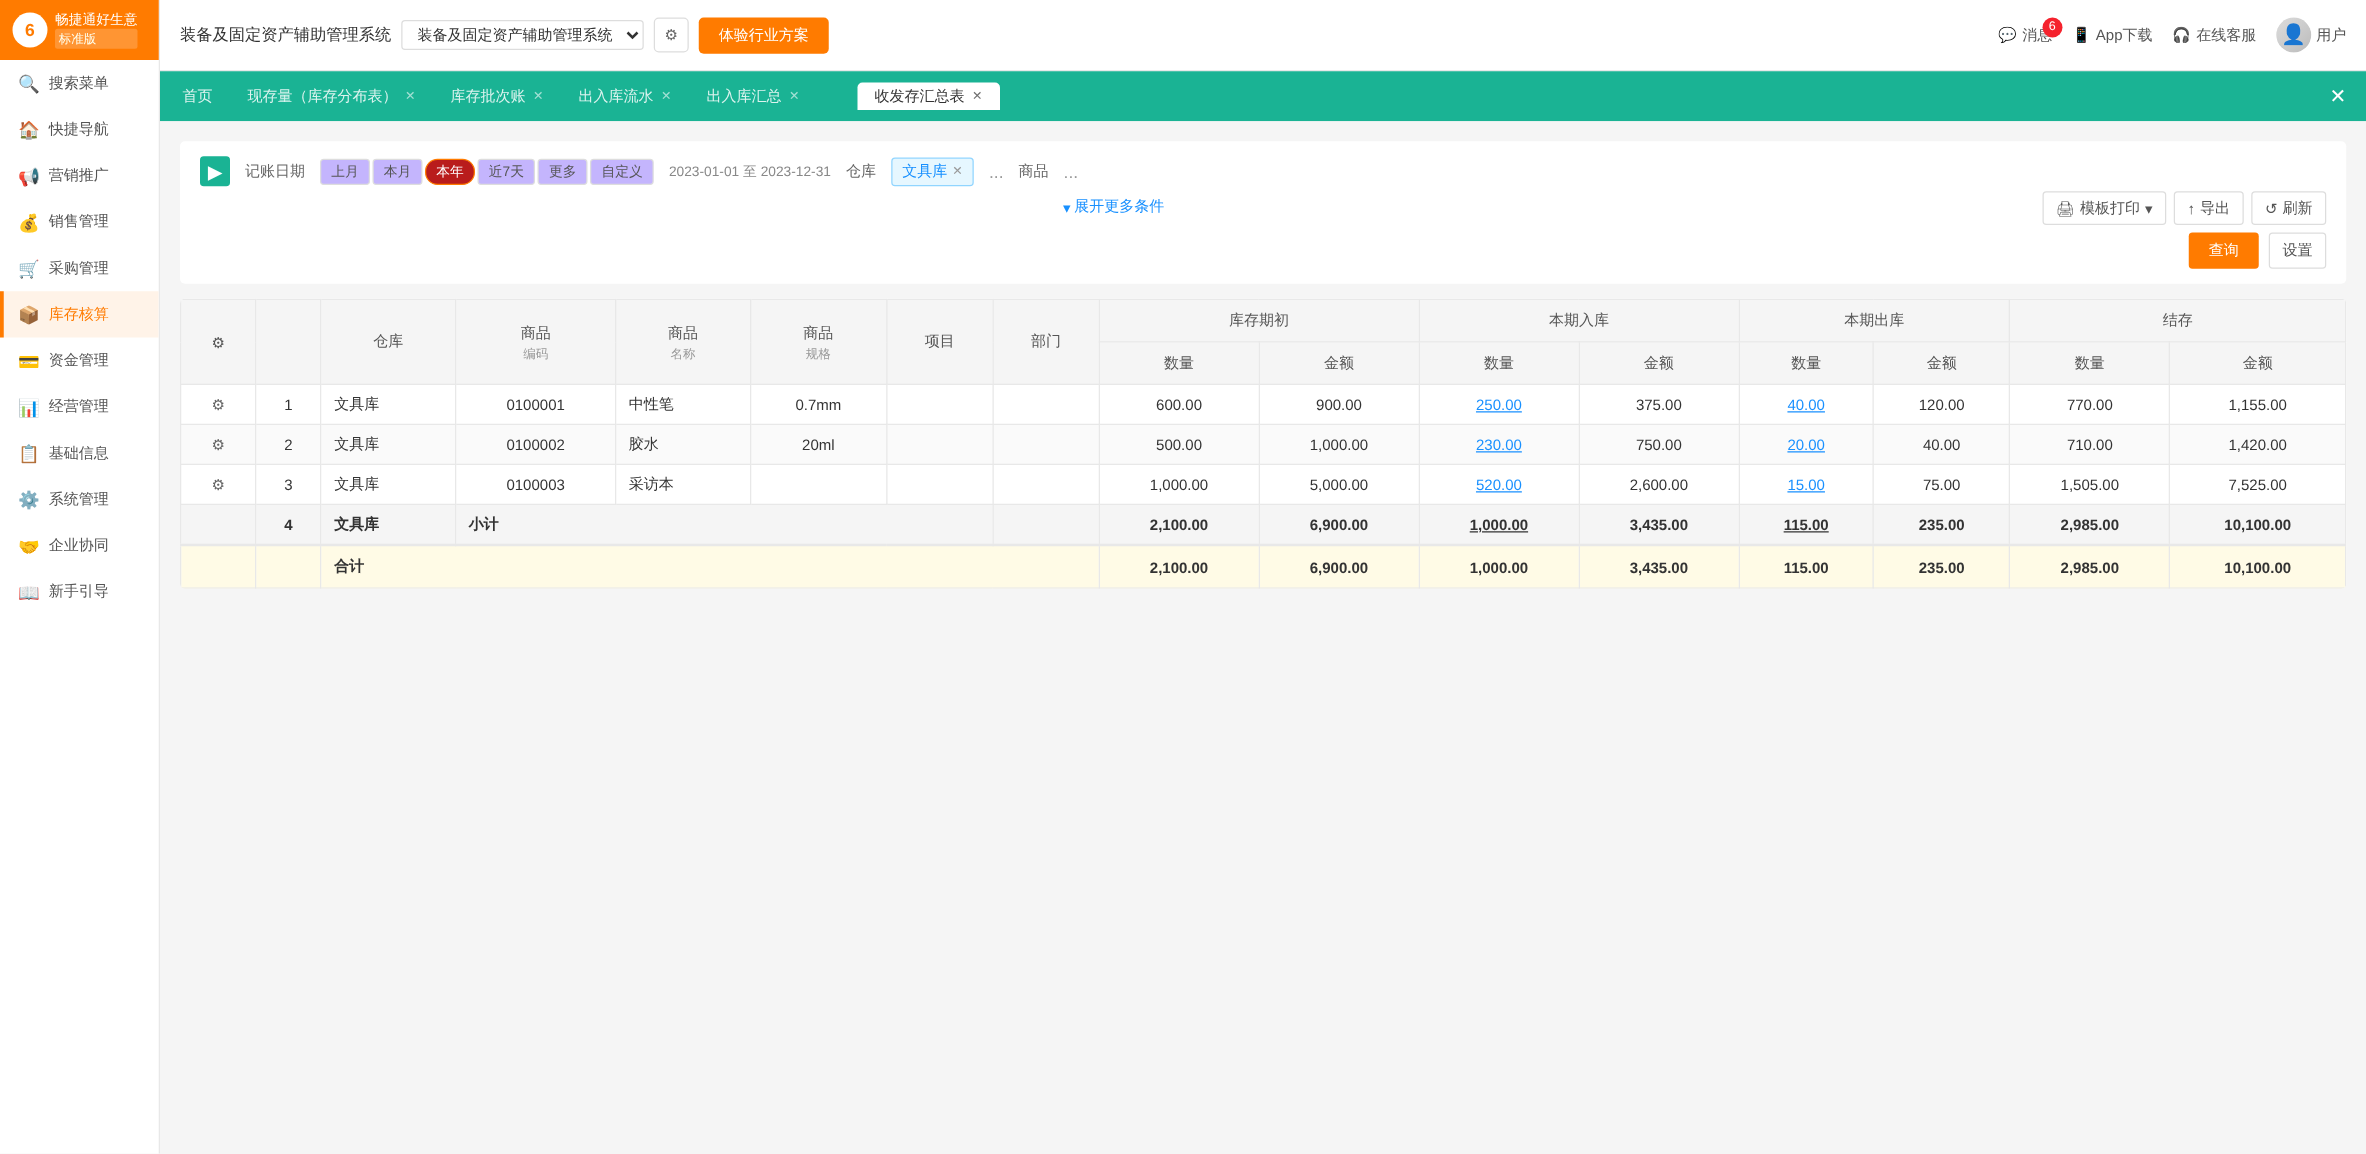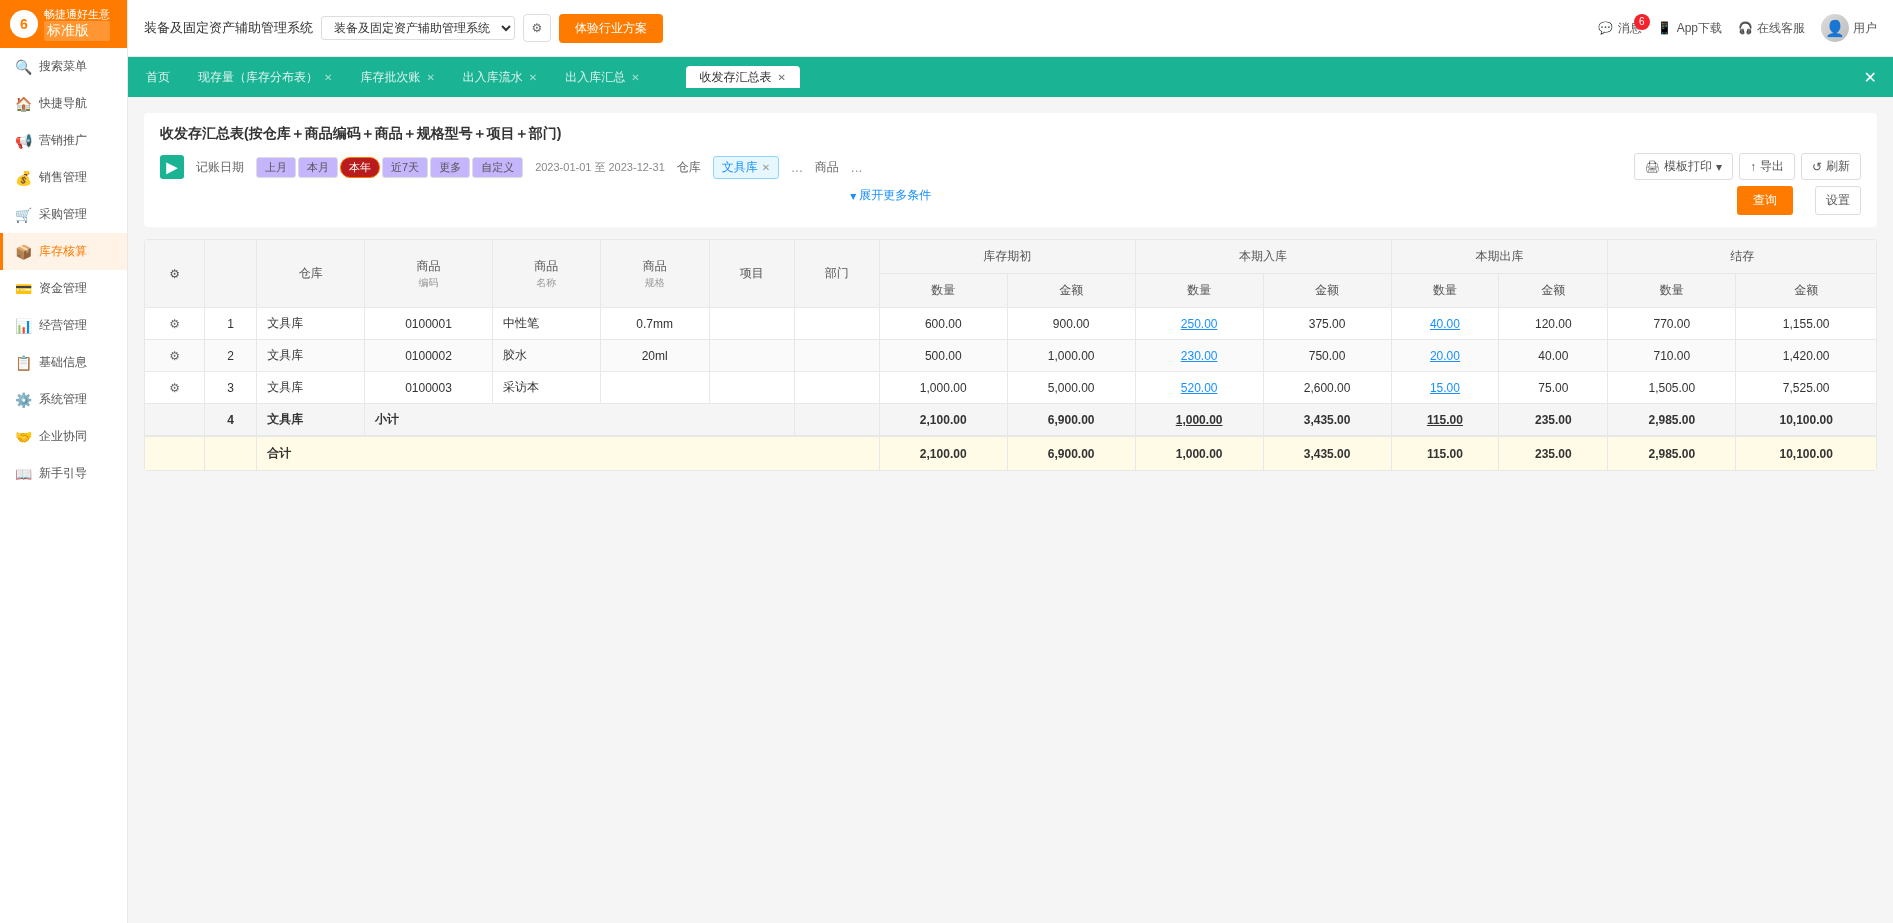--- a/index.html
+++ b/index.html
@@ -6,21 +6,21 @@
     body { font-family: "Microsoft YaHei", "PingFang SC", sans-serif; font-size: 12px; background: #f5f5f5; color: #333; overflow: hidden; height: 923px; }
 
     
     .app-container { display: flex; height: 923px; }
 
     
     .sidebar { width: 128px; background: #fff; border-right: 1px solid #e8e8e8; display: flex; flex-direction: column; flex-shrink: 0; }
     .sidebar-logo { background: #ff7b00; color: #fff; padding: 8px 10px; display: flex; align-items: center; gap: 6px; height: 48px; }
     .sidebar-logo-icon { width: 28px; height: 28px; background: #fff; border-radius: 50%; display: flex; align-items: center; justify-content: center; color: #ff7b00; font-weight: bold; font-size: 14px; }
     .sidebar-logo-text { font-size: 11px; color: #fff; line-height: 1.3; }
-    .sidebar-logo-tag { font-size: 14px; color: #ffe; background: rgba(255,255,255,0.2); padding: 1px 3px; border-radius: 2px; }
+    .sidebar-logo-tag { font-size: 10px; color: #ffe; background: rgba(255,255,255,0.2); padding: 1px 3px; border-radius: 2px; }
     .sidebar-menu { flex: 1; overflow-y: auto; }
     .sidebar-item { display: flex; align-items: center; gap: 8px; padding: 10px 12px; cursor: pointer; color: #555; font-size: 12px; border-left: 3px solid transparent; }
     .sidebar-item.active { background: #fff3e8; color: #ff7b00; border-left-color: #ff7b00; }
     .sidebar-item-icon { font-size: 14px; width: 16px; text-align: center; }
 
     
     .main { flex: 1; display: flex; flex-direction: column; overflow: hidden; }
 
     
     .topbar { height: 57px; background: #fff; border-bottom: 1px solid #e8e8e8; display: flex; align-items: center; justify-content: space-between; padding: 0 16px; flex-shrink: 0; }
@@ -211,21 +211,20 @@
           <span class="tab-close">✕</span>
         </div>
         <div class="tabbar-close">✕</div>
     </div>
 
     <div class="page-content">
 
       <div class="page-header">
         <div style="display:flex; align-items:flex-start; gap:12px;">
           <div style="flex:1;">
-            <div class="page-title">收发存汇总表(按仓库＋商品编码＋商品＋规格型号＋项目＋部门)</div>
 
             <div class="filter-bar">
               <button class="filter-toggle-btn">▶</button>
 
               <span class="filter-label">记账日期</span>
               <div class="date-btn-group">
 
               <button class="date-btn">上月</button>
                   <button class="date-btn">本月</button>
                   <button class="date-btn active">本年</button>
@@ -263,21 +262,21 @@
               </button>
               <button class="export-btn">
                 <span>↑</span>
                 <span>导出</span>
               </button>
               <button class="refresh-btn">
                 <span>↺</span>
                 <span>刷新</span>
               </button>
             </div>
-            <div style="display:flex; gap:22px;">
+            <div style="display:flex; gap:8px;">
               <button class="query-btn">查询</button>
               <button class="settings-text-btn">设置</button>
             </div>
           </div>
         </div>
       </div>
 
       <div class="table-container">
         <table>
           <thead>

